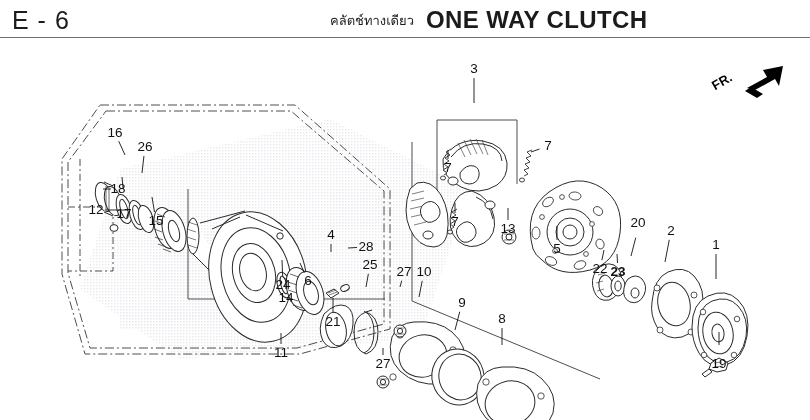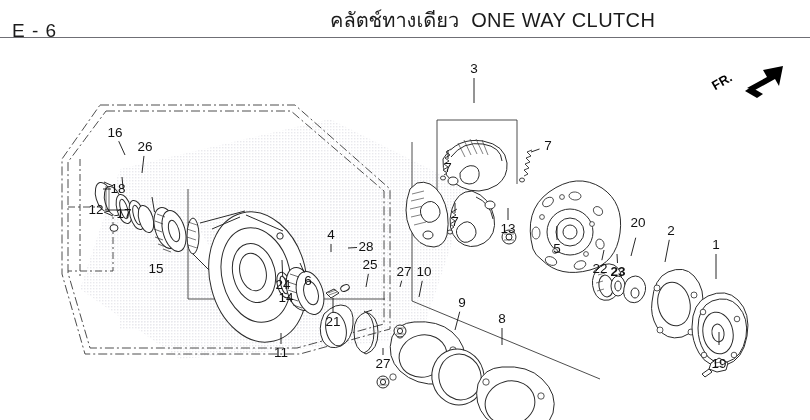--- a/index.html
+++ b/index.html
@@ -14,38 +14,38 @@
     position: relative;
     width: 810px; height: 420px;
     background: #ffffff;
   }
   
   #header {
     position: absolute; left: 0; top: 0;
     width: 810px; height: 39px;
   }
   #section-code {
-    position: absolute; left: 12px; top: 20px;
-    font-size: 19px; letter-spacing: 1px;
+    position: absolute; left: 12px; top: 6px;
+    font-size: 25px; letter-spacing: 1px;
     color: #1b1b1b; font-weight: 400;
     white-space: pre;
   }
   #title-wrap {
     position: absolute; left: 330px; top: 6px;
     width: 400px; height: 28px;
     display: flex; align-items: center; justify-content: flex-start;
   }
   #title-th {
-    font-size: 20px; color: #1b1b1b;
+    font-size: 13px; color: #1b1b1b;
     font-family: "DejaVu Sans", sans-serif;
     line-height: 1;
   }
   #title-en {
-    font-size: 20px; color: #1b1b1b;
-    letter-spacing: 0.4px; margin-left: 12px;
+    font-size: 24px; color: #1b1b1b;
+    letter-spacing: 0.4px; margin-left: 12px; font-weight: bold;
   }
   #header-rule {
     position: absolute; left: 0; top: 37px;
     width: 810px; height: 0;
     border-top: 1.6px solid #6f6f75;
   }
   
   #fr-indicator {
     position: absolute; left: 705px; top: 58px;
     width: 95px; height: 46px;
@@ -418,21 +418,21 @@
         <div class="callout" style="left: 548px; top: 107px;">7</div>
         <div class="callout" style="left: 448px; top: 129px;">7</div>
         <div class="callout" style="left: 455px; top: 183px;">7</div>
         <div class="callout" style="left: 502px; top: 280px;">8</div>
         <div class="callout" style="left: 462px; top: 264px;">9</div>
         <div class="callout" style="left: 424px; top: 233px;">10</div>
         <div class="callout" style="left: 281px; top: 314px;">11</div>
         <div class="callout" style="left: 96px; top: 171px;">12</div>
         <div class="callout" style="left: 508px; top: 190px;">13</div>
         <div class="callout" style="left: 286px; top: 259px;">14</div>
-        <div class="callout" style="left: 156px; top: 182px; margin-top: 48px;">15</div>
+        <div class="callout" style="left: 156px; top: 182px;">15</div>
         <div class="callout" style="left: 115px; top: 94px;">16</div>
         <div class="callout" style="left: 124px; top: 159px; margin-top: 16px;">17</div>
         <div class="callout" style="left: 94px; top: 150px; margin-left: 24px;">18</div>
         <div class="callout" style="left: 719px; top: 325px;">19</div>
         <div class="callout" style="left: 638px; top: 184px;">20</div>
         <div class="callout" style="left: 333px; top: 283px;">21</div>
         <div class="callout" style="left: 600px; top: 230px;">22</div>
         <div class="callout" style="left: 618px; top: 233px; font-weight: bold;">23</div>
         <div class="callout" style="left: 283px; top: 246px;">24</div>
         <div class="callout" style="left: 370px; top: 226px;">25</div>

